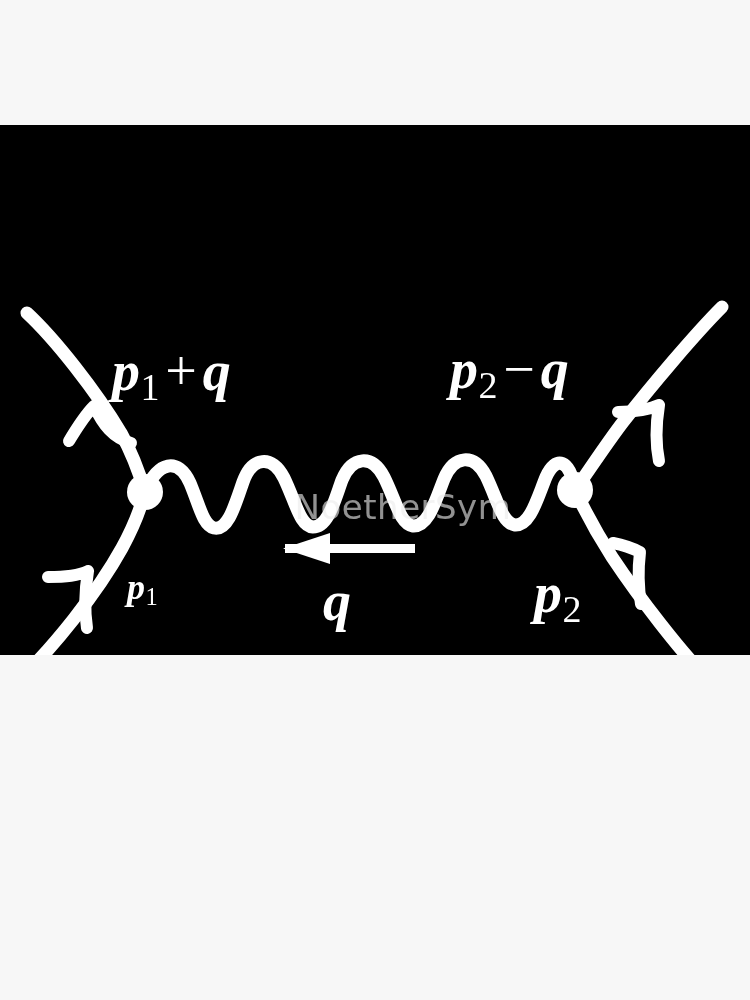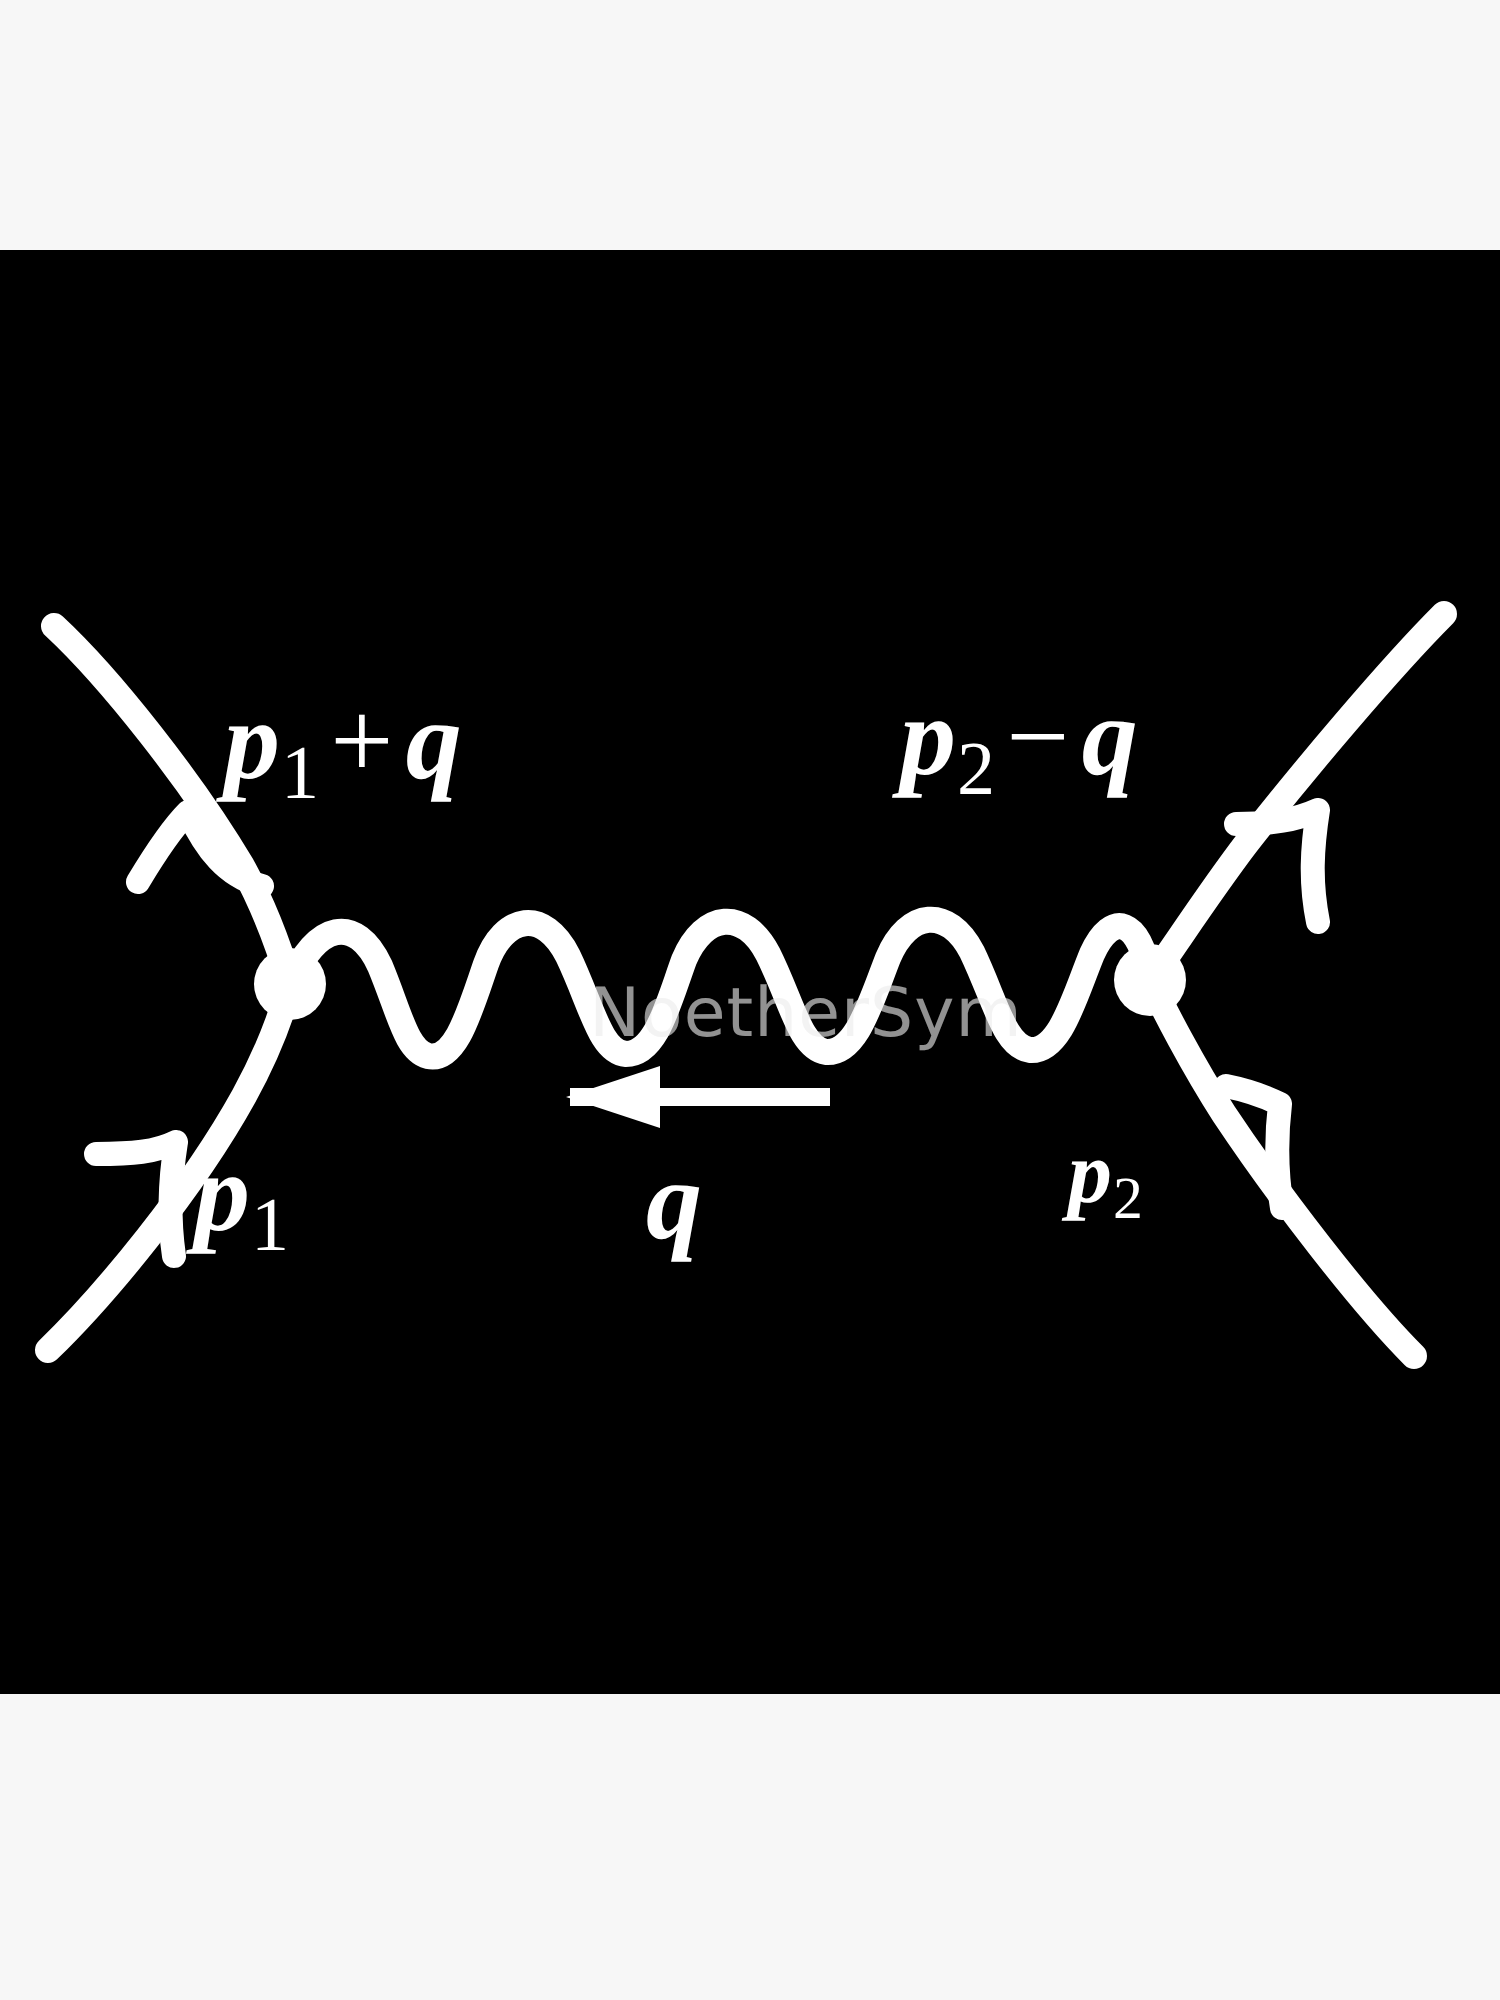--- a/index.html
+++ b/index.html
@@ -17,21 +17,21 @@
     position: relative;
     width: 750px;
     height: 1000px;
     background: #f7f7f7;
   }
   #artboard {
     position: absolute;
     left: 0;
     top: 125px;
     width: 750px;
-    height: 722px;
+    height: 530px;
     background: #000000;
     overflow: hidden;
   }
   #diagram-svg {
     position: absolute;
     left: 0;
     top: 0;
     width: 750px;
     height: 750px;
     display: block;
@@ -56,22 +56,22 @@
     top: 0.26em;
     letter-spacing: 0;
   }
   .label .op {
     font-style: normal;
     font-weight: normal;
     padding: 0 0.10em;
   }
   #label-p1q   { left: 112px; top: 218px; font-size: 56px; }
   #label-p2q   { left: 450px; top: 216px; font-size: 56px; text-align: center; }
-  #label-p1    { left: 97px; top: 444px; font-size: 56px; }
-  #label-p2    { left: 534px; top: 440px; font-size: 44px; }
+  #label-p1    { left: 127px; top: 444px; font-size: 36px; }
+  #label-p2    { left: 534px; top: 440px; font-size: 56px; }
   #label-q     { left: 323px; top: 448px; font-size: 56px; }
   #watermark {
     position: absolute;
     left: 0;
     top: 362px;
     width: 750px;
     text-align: center;
     font-family: "DejaVu Sans", "Liberation Sans", sans-serif;
     font-size: 34px;
     font-style: normal;

